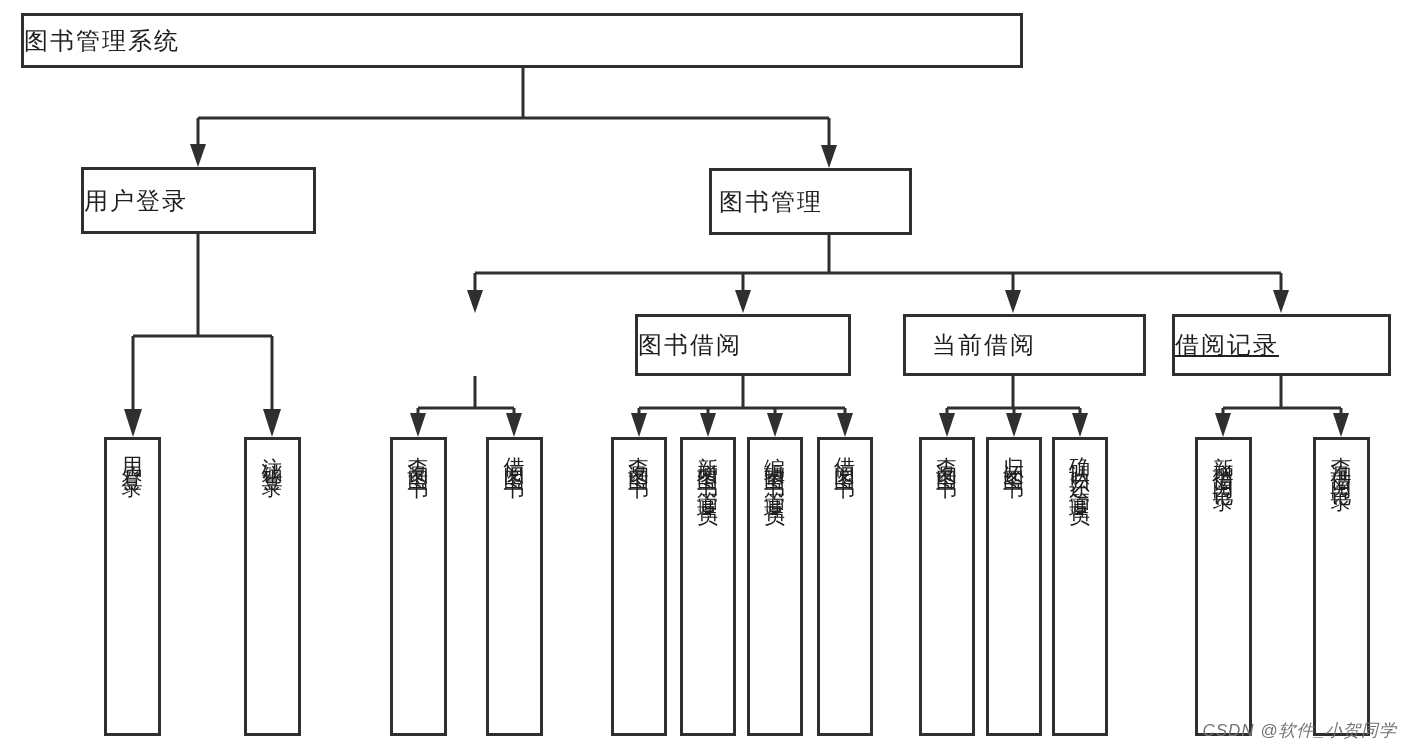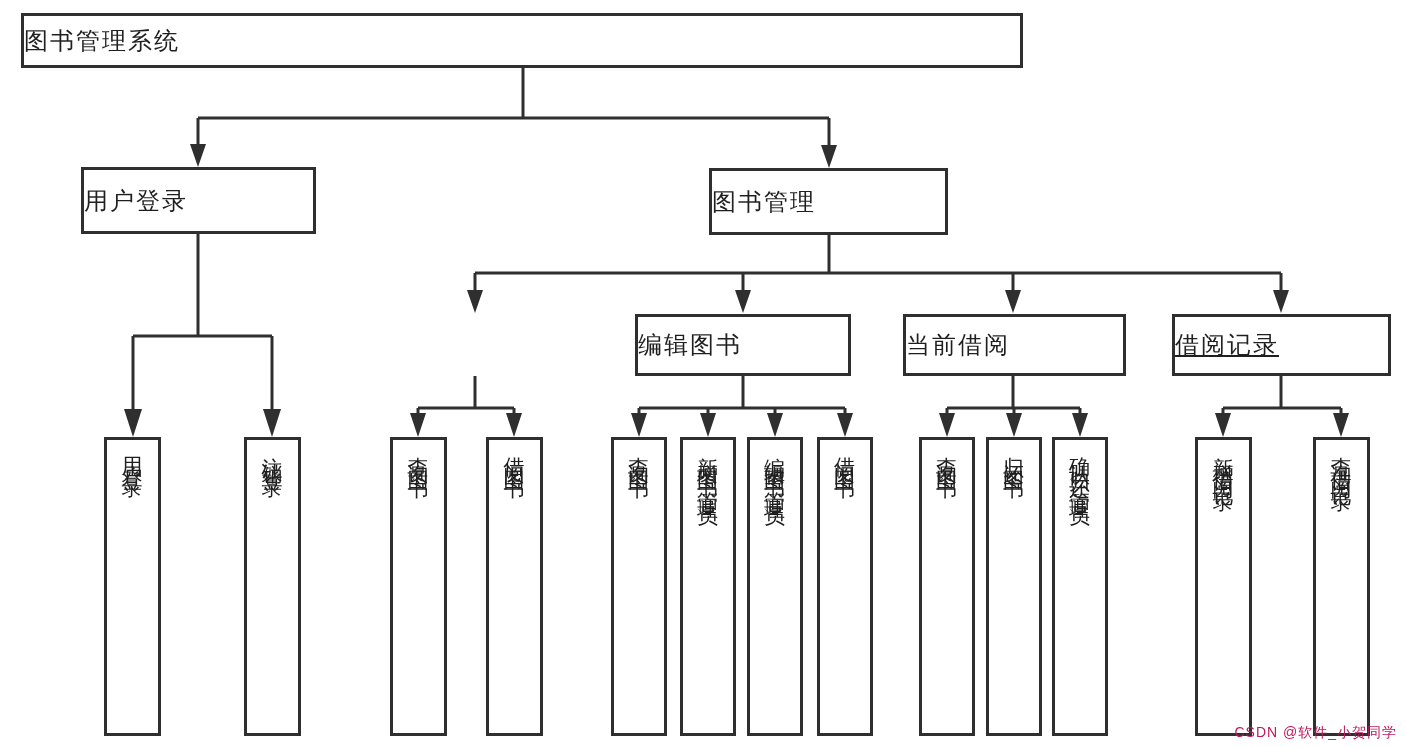--- a/index.html
+++ b/index.html
@@ -17,21 +17,21 @@
   }
   .node.h{font-size:24px;letter-spacing:2px;white-space:nowrap;}
   .node.v{
     font-size:21px;letter-spacing:7px;
     writing-mode:vertical-rl;text-orientation:mixed;
     line-height:1;
   }
   .node.root{font-size:24px;}
   .watermark{
     position:absolute;right:8px;bottom:5px;
-    font-size:14px;color:#be185d;letter-spacing:1px;white-space:nowrap;
+    font-size:17px;color:#737373;letter-spacing:1px;white-space:nowrap;font-style:italic;
   }
 </style>
 </head>
 <body>
 
 <div id="stage">
 
   <svg class="connectors" width="1405" height="747" viewBox="0 0 1405 747">
     <g stroke="#2f2f2f" stroke-width="3" fill="none">
 
@@ -98,28 +98,28 @@
     </g>
   </svg>
 
   <div class="node h root" style="left:21px;top:13px;width:1002px;height:55px;">
     <span>图书管理系统</span>
   </div>
 
   <div class="node h" style="left:81px;top:167px;width:235px;height:67px;">
     <span>用户登录</span>
   </div>
-  <div class="node h" style="left:709px;top:168px;width:239px;height:67px;">
+  <div class="node h" style="left:709px;top:168px;width:203px;height:67px;padding-left:7px;">
     <span>图书管理</span>
   </div>
 
   <div class="node h" style="left:635px;top:314px;width:216px;height:62px;">
-    <span>编辑图书</span>
+    <span>图书借阅</span>
   </div>
-  <div class="node h" style="left:903px;top:314px;width:223px;height:62px;">
+  <div class="node h" style="left:903px;top:314px;width:243px;height:62px;padding-left:26px;">
     <span>当前借阅</span>
   </div>
   <div class="node h" style="left:1172px;top:314px;width:219px;height:62px;text-decoration:underline;">
     <span>借阅记录</span>
   </div>
 
   <div class="node v" style="left:104px;top:437px;width:57px;height:299px;">
     <span>用户登录</span>
   </div>
   <div class="node v" style="left:244px;top:437px;width:57px;height:299px;">

